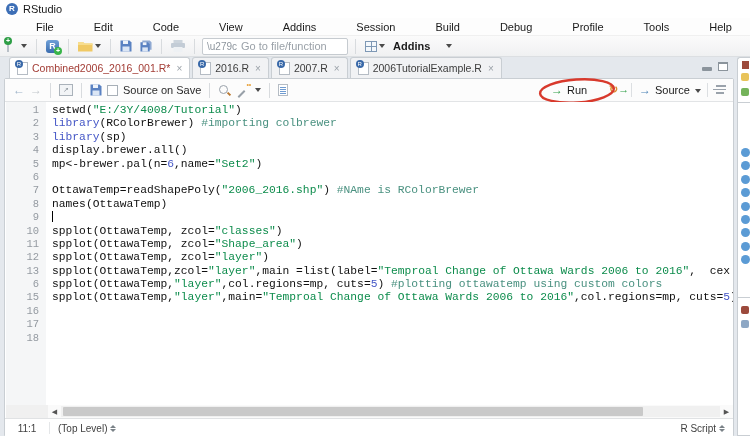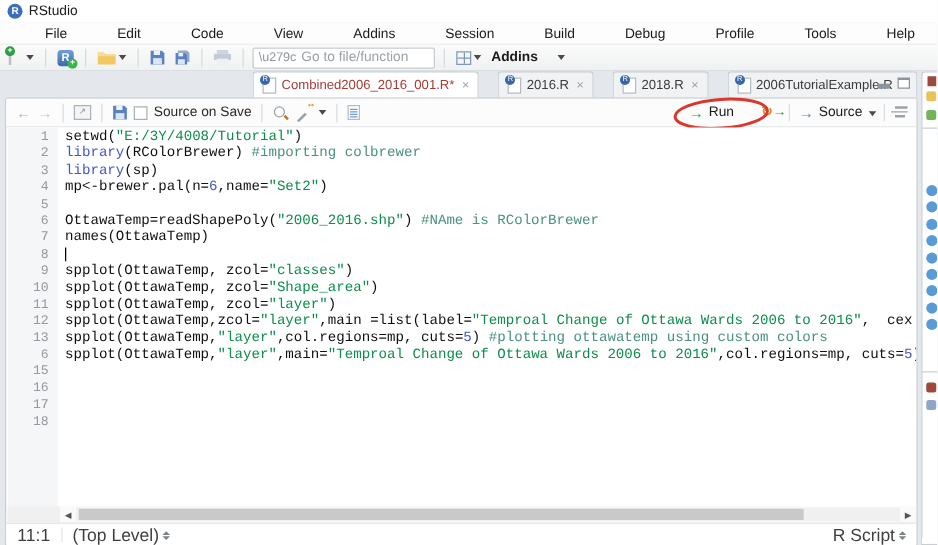--- a/index.html
+++ b/index.html
@@ -23,21 +23,21 @@
   .rproj .plusdot{left:auto;right:-3px;bottom:-2px;top:auto;background:#39b54a;}
   .goto-box{display:flex;align-items:center;width:136px;height:15px;background:#fff;border:1px solid #c6cbd0;border-radius:2px;padding:0 4px;gap:4px;color:#9aa1a8;}
   .goto-arrow{color:#8d959d;font-size:10px;}
   .gridicon{width:12px;height:11px;border:1px solid #7e98b5;box-sizing:border-box;position:relative;background:#f4f8fc;}
   .gridicon::before{content:"";position:absolute;left:0;right:0;top:4px;height:1px;background:#7e98b5;}
   .gridicon::after{content:"";position:absolute;top:0;bottom:0;left:5px;width:1px;background:#7e98b5;}
   
   .content{position:absolute;left:0;top:57px;width:750px;height:379px;background:#e4e8ed;}
   .editor-pane{position:absolute;left:4px;top:0;width:730px;height:379px;}
   
-  .tabbar{position:absolute;left:0;top:0;width:730px;height:21px;display:flex;align-items:flex-end;gap:15px;padding-left:5px;box-sizing:border-box;justify-content:flex-end;}
+  .tabbar{position:absolute;left:0;top:0;width:730px;height:21px;display:flex;align-items:flex-end;gap:2px;padding-left:5px;box-sizing:border-box;}
   .tab{display:flex;align-items:center;gap:4px;height:20px;padding:0 7px;background:#f1f2f4;border:1px solid #c9ced3;border-bottom:none;border-radius:3px 3px 0 0;font-size:10.5px;color:#3c3c3c;}
   .tab.active{background:#fff;}
   .tab.active .tab-label{color:#a33d36;}
   .rfile{width:9px;height:11px;border:1px solid #b5bcc4;background:#fff;position:relative;flex:none;}
   .rfile::after{content:"R";position:absolute;left:-3px;top:-3px;width:8px;height:8px;border-radius:50%;background:#3868a8;color:#fff;font-size:6px;line-height:8px;text-align:center;}
   .tab-close{color:#9aa1a8;font-size:10px;margin-left:2px;}
   .pane-controls{position:absolute;right:6px;top:5px;display:flex;gap:6px;align-items:center;}
   .minbtn{width:10px;height:4px;background:#8b949c;border-radius:1px;margin-top:5px;}
   .maxbtn{width:10px;height:9px;border:1px solid #8b949c;border-top:2px solid #8b949c;box-sizing:border-box;background:#fff;}
   
@@ -85,21 +85,21 @@
   .tok-s{color:#0d8c4c;}
   .tok-c{color:#4a9180;}
   .cursor{display:inline-block;width:1px;height:11px;background:#000;vertical-align:-1px;}
   
   .hscroll{position:absolute;left:1px;top:326px;width:727px;height:13px;background:#fafafa;display:flex;align-items:center;}
   .hs-spacer{width:42px;height:100%;background:#f0f0f0;flex:none;}
   .hs-btn{width:13px;text-align:center;font-size:7px;color:#555;flex:none;}
   .hs-track{flex:1;height:11px;background:#f0f0f0;position:relative;}
   .hs-thumb{position:absolute;left:2px;top:1px;height:9px;width:88%;background:#c9c9c9;border-radius:1px;}
   
-  .statusbar{position:absolute;left:0;top:339px;width:728px;height:18px;background:#fff;border-top:1px solid #e0e2e4;display:flex;align-items:center;font-size:14px;color:#3f3f3f;}
+  .statusbar{position:absolute;left:0;top:339px;width:728px;height:18px;background:#fff;border-top:1px solid #e0e2e4;display:flex;align-items:center;font-size:10px;color:#3f3f3f;}
   .pos{width:44px;text-align:center;}
   .ssep{width:1px;height:12px;background:#e4e6e8;}
   .scope{display:flex;align-items:center;gap:3px;padding-left:8px;}
   .updown{display:flex;flex-direction:column;gap:1px;}
   .updown i{width:0;height:0;border-left:3px solid transparent;border-right:3px solid transparent;display:block;}
   .updown .u{border-bottom:3px solid #7a8288;}
   .updown .d{border-top:3px solid #7a8288;}
   .ftype{margin-left:auto;display:flex;align-items:center;gap:3px;padding-right:8px;}
   
   .sliver{position:absolute;left:737px;top:0;width:13px;height:379px;background:#fff;border:1px solid #c9ced3;border-right:none;box-sizing:border-box;border-radius:3px 0 0 0;}
@@ -199,21 +199,21 @@
             <span class="tab-label">Combined2006_2016_001.R*</span>
             <span class="tab-close">×</span>
           </div>
           <div class="tab">
             <span class="rfile"></span>
             <span class="tab-label">2016.R</span>
             <span class="tab-close">×</span>
           </div>
           <div class="tab">
             <span class="rfile"></span>
-            <span class="tab-label">2018.R</span>
+            <span class="tab-label">2007.R</span>
             <span class="tab-close">×</span>
           </div>
           <div class="tab">
             <span class="rfile"></span>
             <span class="tab-label">2006TutorialExample.R</span>
             <span class="tab-close">×</span>
           </div>
         </div>
       <div class="pane-controls">
         <span class="minbtn"></span>
@@ -290,20 +290,21 @@
               <div>6</div>
               <div>15</div>
               <div>16</div>
               <div>17</div>
               <div>18</div>
             </div>
           <div class="code">
               <div class="code-line"><span class="tok-f">setwd</span><span class="tok-o">(</span><span class="tok-s">"E:/3Y/4008/Tutorial"</span><span class="tok-o">)</span></div>
               <div class="code-line"><span class="tok-k">library</span><span class="tok-o">(</span><span class="tok-f">RColorBrewer</span><span class="tok-o">) </span><span class="tok-c">#importing colbrewer</span></div>
               <div class="code-line"><span class="tok-k">library</span><span class="tok-o">(</span><span class="tok-f">sp</span><span class="tok-o">)</span></div>
+              <div class="code-line"><span class="tok-f">display.brewer.all</span><span class="tok-o">()</span></div>
               <div class="code-line"><span class="tok-f">mp</span><span class="tok-o">&lt;-</span><span class="tok-f">brewer.pal</span><span class="tok-o">(</span><span class="tok-f">n</span><span class="tok-o">=</span><span class="tok-n">6</span><span class="tok-o">,</span><span class="tok-f">name</span><span class="tok-o">=</span><span class="tok-s">"Set2"</span><span class="tok-o">)</span></div>
               <div class="code-line"></div>
               <div class="code-line"><span class="tok-f">OttawaTemp</span><span class="tok-o">=</span><span class="tok-f">readShapePoly</span><span class="tok-o">(</span><span class="tok-s">"2006_2016.shp"</span><span class="tok-o">) </span><span class="tok-c">#NAme is RColorBrewer</span></div>
               <div class="code-line"><span class="tok-f">names</span><span class="tok-o">(</span><span class="tok-f">OttawaTemp</span><span class="tok-o">)</span></div>
               <div class="code-line"><span class="cursor"></span></div>
               <div class="code-line"><span class="tok-f">spplot</span><span class="tok-o">(</span><span class="tok-f">OttawaTemp</span><span class="tok-o">, </span><span class="tok-f">zcol</span><span class="tok-o">=</span><span class="tok-s">"classes"</span><span class="tok-o">)</span></div>
               <div class="code-line"><span class="tok-f">spplot</span><span class="tok-o">(</span><span class="tok-f">OttawaTemp</span><span class="tok-o">, </span><span class="tok-f">zcol</span><span class="tok-o">=</span><span class="tok-s">"Shape_area"</span><span class="tok-o">)</span></div>
               <div class="code-line"><span class="tok-f">spplot</span><span class="tok-o">(</span><span class="tok-f">OttawaTemp</span><span class="tok-o">, </span><span class="tok-f">zcol</span><span class="tok-o">=</span><span class="tok-s">"layer"</span><span class="tok-o">)</span></div>
               <div class="code-line"><span class="tok-f">spplot</span><span class="tok-o">(</span><span class="tok-f">OttawaTemp</span><span class="tok-o">,</span><span class="tok-f">zcol</span><span class="tok-o">=</span><span class="tok-s">"layer"</span><span class="tok-o">,</span><span class="tok-f">main</span><span class="tok-o"> =</span><span class="tok-f">list</span><span class="tok-o">(</span><span class="tok-f">label</span><span class="tok-o">=</span><span class="tok-s">"Temproal Change of Ottawa Wards 2006 to 2016"</span><span class="tok-o">,  </span><span class="tok-f">cex</span><span class="tok-o"> =</span></div>
               <div class="code-line"><span class="tok-f">spplot</span><span class="tok-o">(</span><span class="tok-f">OttawaTemp</span><span class="tok-o">,</span><span class="tok-s">"layer"</span><span class="tok-o">,</span><span class="tok-f">col.regions</span><span class="tok-o">=</span><span class="tok-f">mp</span><span class="tok-o">, </span><span class="tok-f">cuts</span><span class="tok-o">=</span><span class="tok-n">5</span><span class="tok-o">) </span><span class="tok-c">#plotting ottawatemp using custom colors</span></div>

